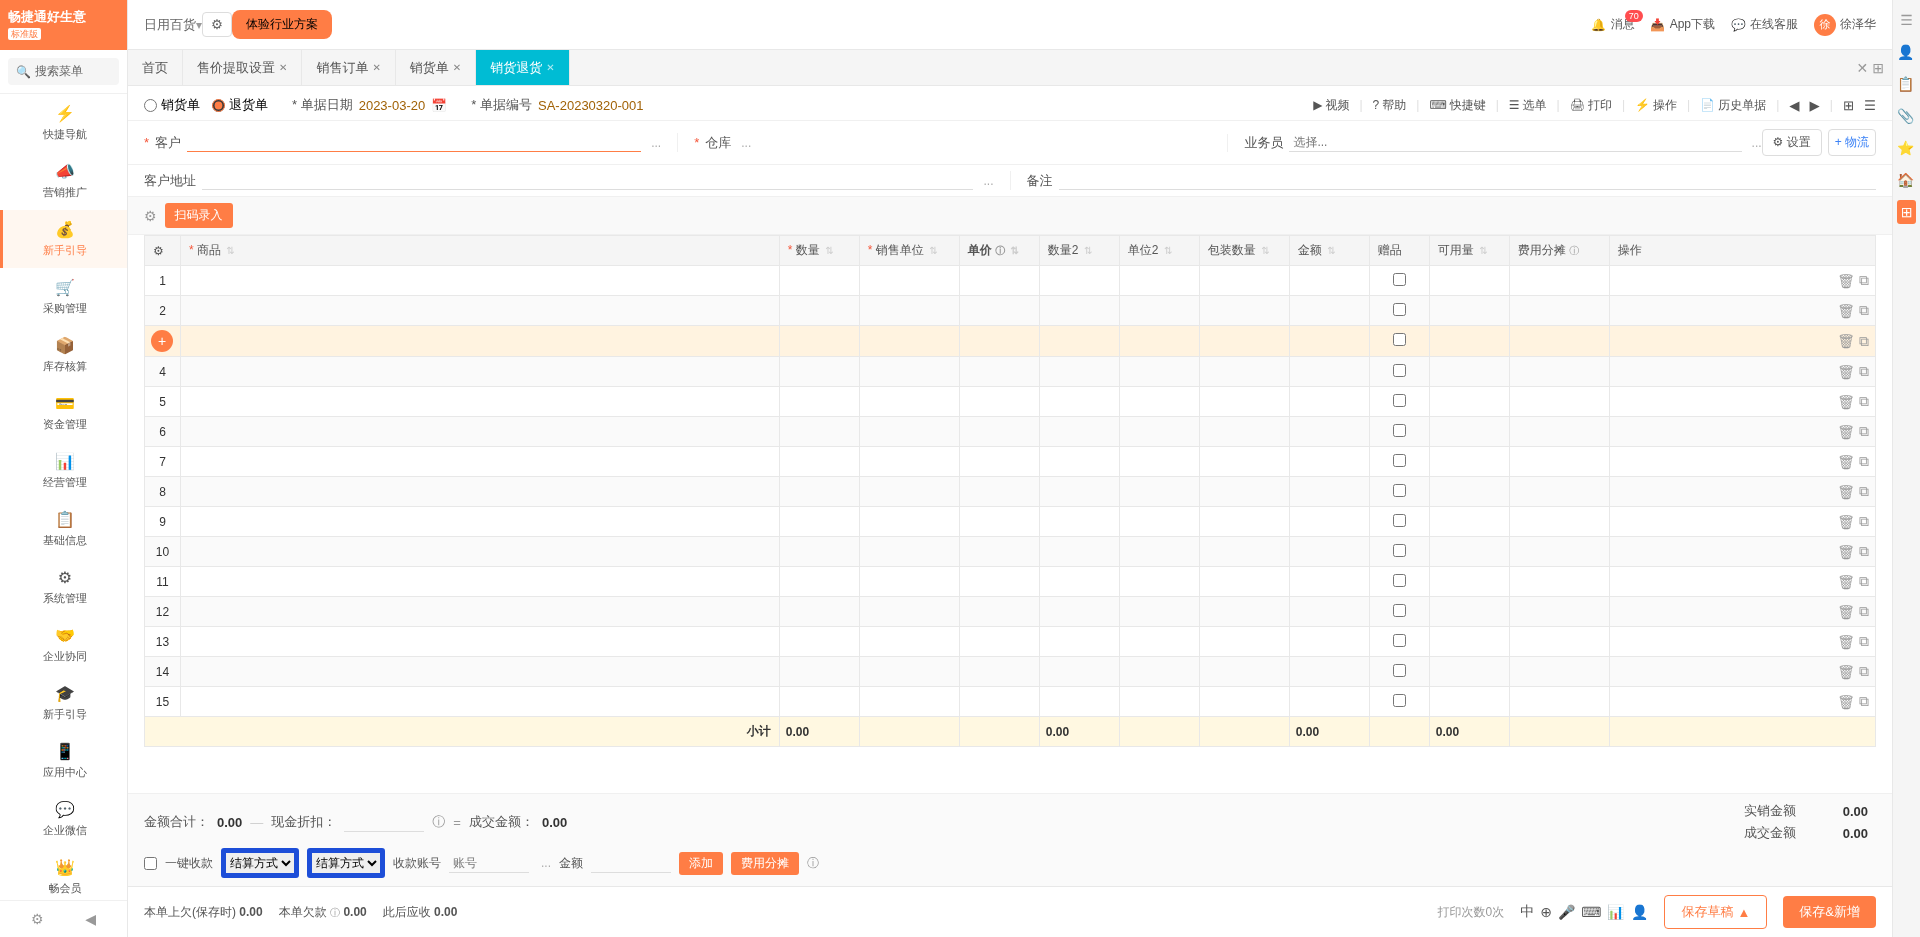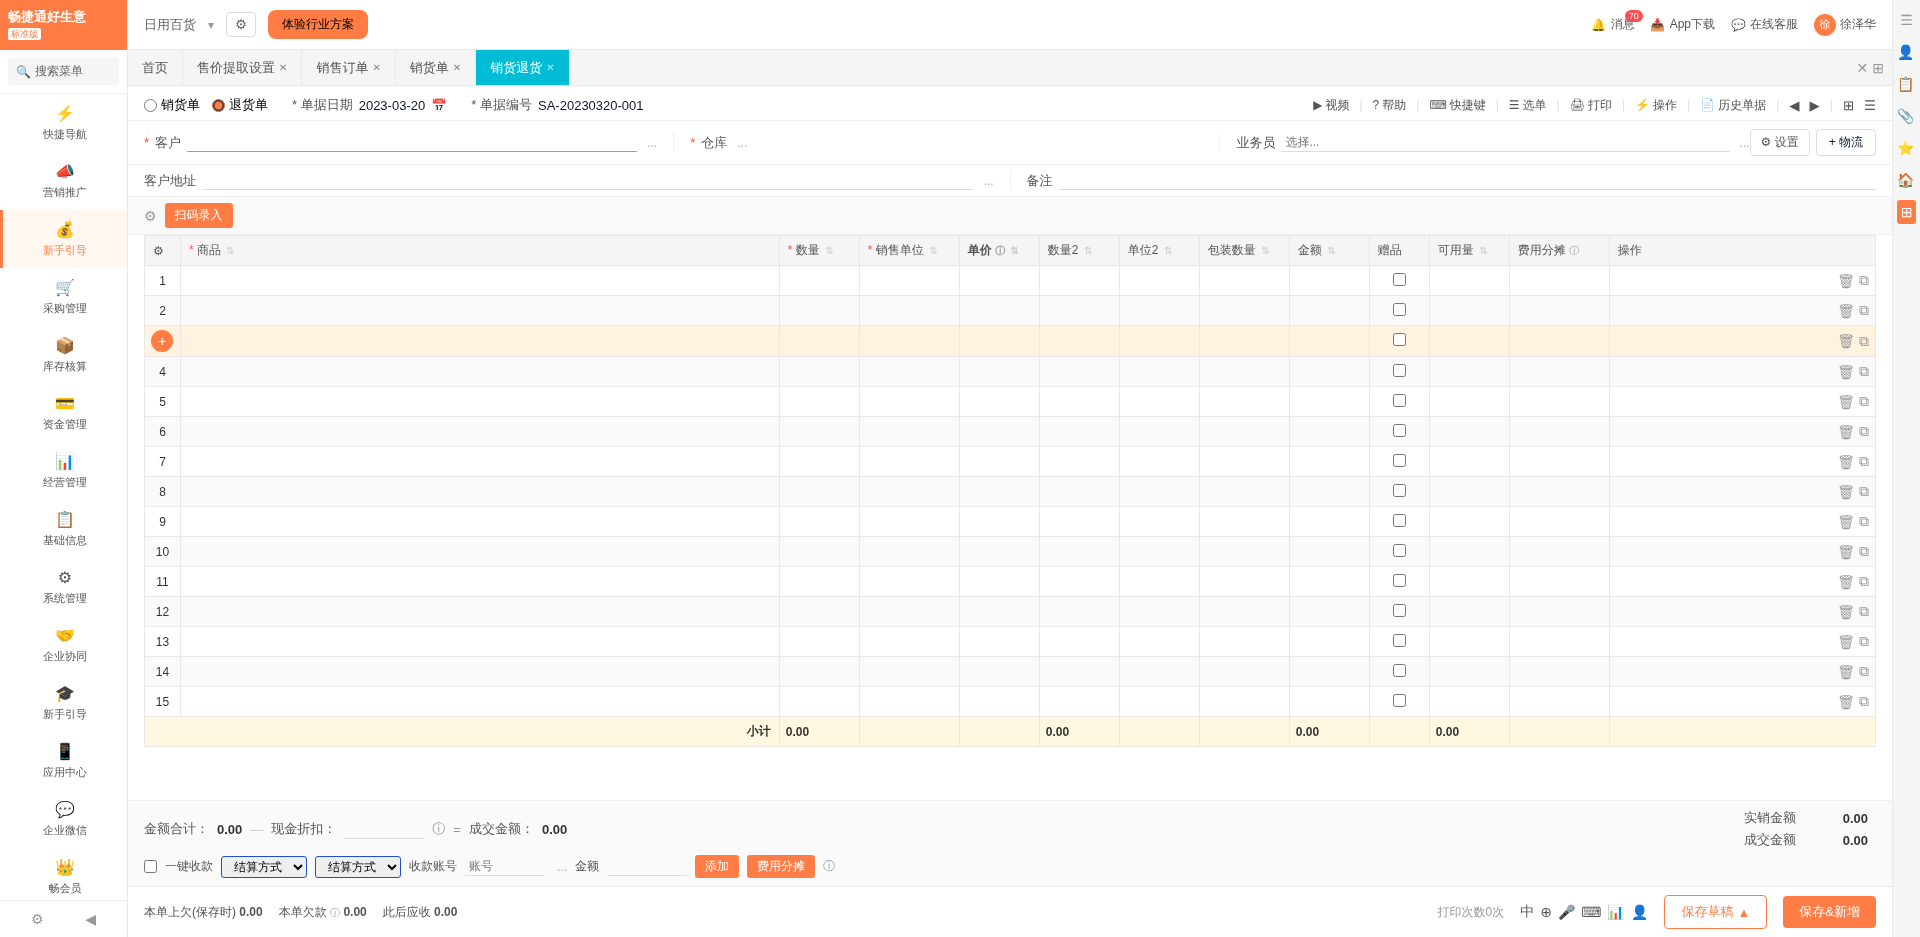--- a/index.html
+++ b/index.html
@@ -17,21 +17,21 @@
     .sidebar-item.active { background: #fff7f0; color: #ff7d45; border-left-color: #ff7d45; }
     .sidebar-item .icon { font-size: 16px; }
     .sidebar-footer { padding: 10px; display: flex; justify-content: space-around; border-top: 1px solid #f0f0f0; }
     .sidebar-footer-btn { background: none; border: none; cursor: pointer; color: #999; font-size: 14px; }
 
     
     .main { flex: 1; display: flex; flex-direction: column; overflow: hidden; }
 
     
     .top-header { height: 50px; background: #fff; display: flex; align-items: center; justify-content: space-between; padding: 0 16px; border-bottom: 1px solid #e8e8e8; flex-shrink: 0; }
-    .top-header-left { display: flex; align-items: center; gap: 12px; }
+    .top-header-left { display: flex; align-items: center; gap: 0; }
     .breadcrumb-text { color: #666; font-size: 13px; }
     .top-header-right { display: flex; align-items: center; gap: 16px; }
     .header-icon-btn { display: flex; align-items: center; gap: 4px; background: none; border: none; cursor: pointer; color: #555; font-size: 12px; position: relative; }
     .badge { position: absolute; top: -6px; right: -8px; background: #ff4d4f; color: #fff; border-radius: 8px; font-size: 9px; padding: 1px 4px; min-width: 16px; text-align: center; }
     .experience-btn { background: #ff7d45; color: #000000; border: none; border-radius: 8px; padding: 6px 14px; cursor: pointer; font-size: 12px; }
     .settings-btn { background: none; border: 1px solid #ddd; border-radius: 4px; padding: 4px 8px; cursor: pointer; color: #666; }
 
     
     .tabs { display: flex; align-items: center; background: #f5f5f5; border-bottom: 1px solid #e8e8e8; flex-shrink: 0; height: 36px; }
     .tab { display: flex; align-items: center; gap: 4px; padding: 0 14px; height: 100%; cursor: pointer; font-size: 13px; color: #555; border-right: 1px solid #e8e8e8; white-space: nowrap; }
@@ -43,26 +43,26 @@
 
     
     .content { flex: 1; overflow: auto; background: #fff; padding: 0; display: flex; flex-direction: column; }
 
     
     .form-header { padding: 10px 16px 6px; border-bottom: 1px solid #f0f0f0; }
     .radio-group { display: flex; align-items: center; gap: 12px; }
     .radio-item { display: flex; align-items: center; gap: 4px; cursor: pointer; font-size: 13px; }
     .radio-item input { accent-color: #ff7d45; }
     .form-field { display: flex; align-items: center; gap: 6px; font-size: 13px; }
-    .form-field .value { color: #0f172a; }
+    .form-field .value { color: #a16207; }
     .date-icon { color: #999; cursor: pointer; }
     .field-label { color: #f5573b; font-size: 13px; white-space: nowrap; }
     .field-label::before { content: '* '; }
     .settings-action-btn { background: #fff; border: 1px solid #ddd; border-radius: 4px; padding: 4px 10px; cursor: pointer; font-size: 12px; color: #555; }
-    .add-logistics-btn { background: #fff; border: 1px solid #ddd; border-radius: 4px; padding: 4px 12px; cursor: pointer; font-size: 12px; color: #0f172a; }
+    .add-logistics-btn { background: #fff; border: 1px solid #ddd; border-radius: 4px; padding: 4px 6px; cursor: pointer; font-size: 12px; color: #3b82f6; }
     .scan-btn { background: #ff7d45; color: #fff; border: none; border-radius: 3px; padding: 4px 10px; cursor: pointer; font-size: 12px; }
     .data-table { width: 100%; border-collapse: collapse; font-size: 12px; }
     .data-table th { background: #f5f5f5; color: #555; padding: 6px 8px; text-align: left; border: 1px solid #e8e8e8; white-space: nowrap; font-weight: normal; position: sticky; top: 0; z-index: 1; }
     .data-table td { padding: 4px 6px; border: 1px solid #e8e8e8; color: #333; height: 30px; }
     .data-table tr:nth-child(odd) td { background: #fff; }
     .data-table tr:nth-child(even) td { background: #fafafa; }
     .data-table tr.highlighted td { background: #fff3e0; }
     .row-num { color: #999; text-align: center; width: 30px; }
     .action-cell { display: flex; gap: 4px; justify-content: flex-end; align-items: center; }
     .icon-btn { background: none; border: none; cursor: pointer; color: #999; font-size: 14px; }
@@ -75,21 +75,21 @@
 
     
     .form-footer { padding: 8px 16px; border-top: 1px solid #f0f0f0; background: #fafafa; }
     .footer-row1 { display: flex; align-items: center; gap: 8px; font-size: 13px; }
     .footer-label { color: #555; }
     .footer-value { color: #333; font-weight: bold; }
     .footer-sep { color: #ccc; }
     .footer-eq { color: #999; }
     .footer-row2 { display: flex; align-items: center; gap: 8px; margin-top: 6px; font-size: 12px; }
     .footer-checkbox { accent-color: #ff7d45; }
-    .footer-select { border: 1px solid #1d4ed8; border-radius: 3px; padding: 2px 8px; font-size: 12px; }
+    .footer-select { border: 5px solid #1d4ed8; border-radius: 3px; padding: 2px 0; font-size: 12px; }
     .add-fee-btn { background: #ff7d45; color: #fff; border: none; border-radius: 3px; padding: 3px 10px; cursor: pointer; font-size: 12px; }
     .fee-split-btn { background: #ff7d45; color: #fff; border: none; border-radius: 3px; padding: 3px 10px; cursor: pointer; font-size: 12px; }
     .help-icon { color: #999; cursor: pointer; }
 
     
     .bottom-bar { padding: 8px 16px; border-top: 1px solid #e8e8e8; background: #fff; display: flex; align-items: center; justify-content: space-between; flex-shrink: 0; }
     .bottom-info { display: flex; gap: 16px; font-size: 12px; color: #555; }
     .bottom-info span { white-space: nowrap; }
     .bottom-right { display: flex; align-items: center; gap: 16px; }
     .print-info { font-size: 12px; color: #999; }

